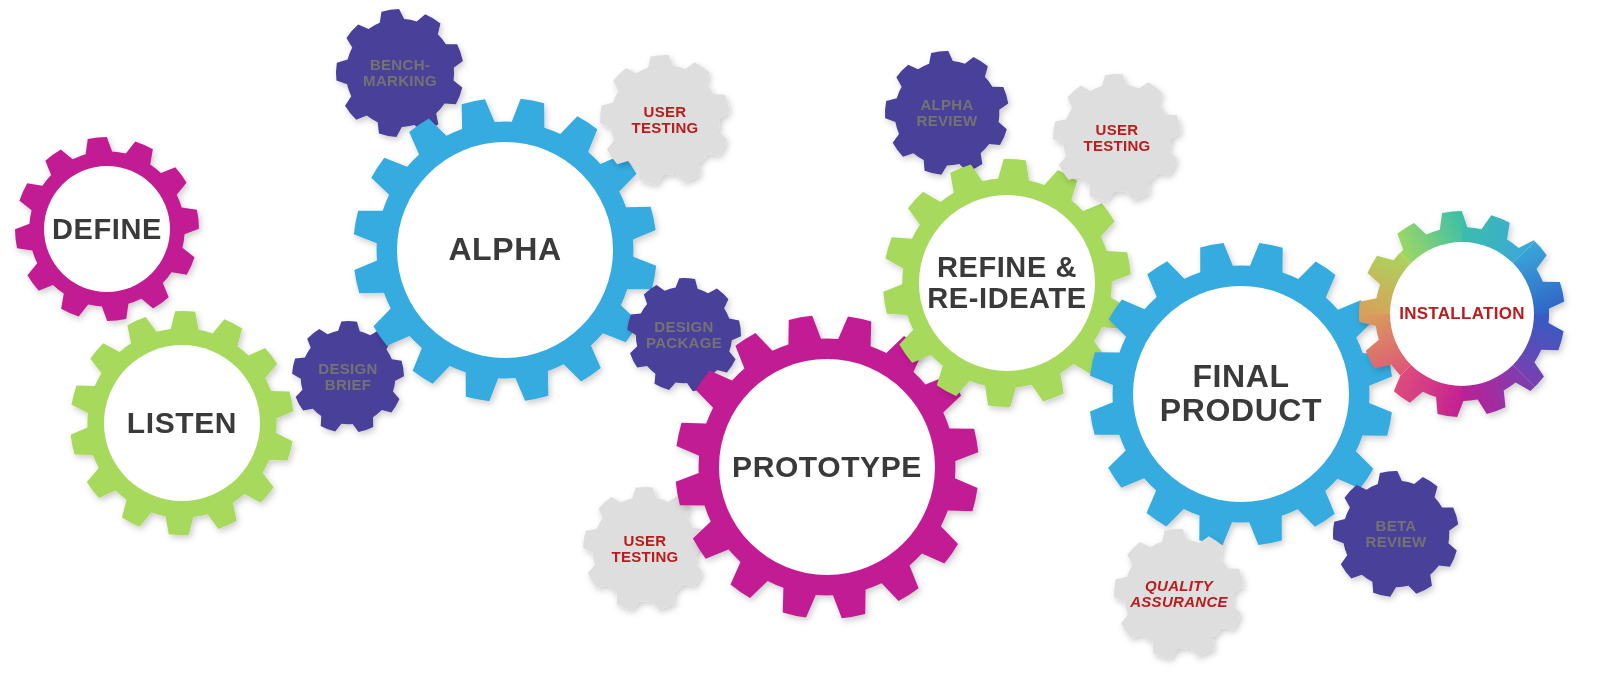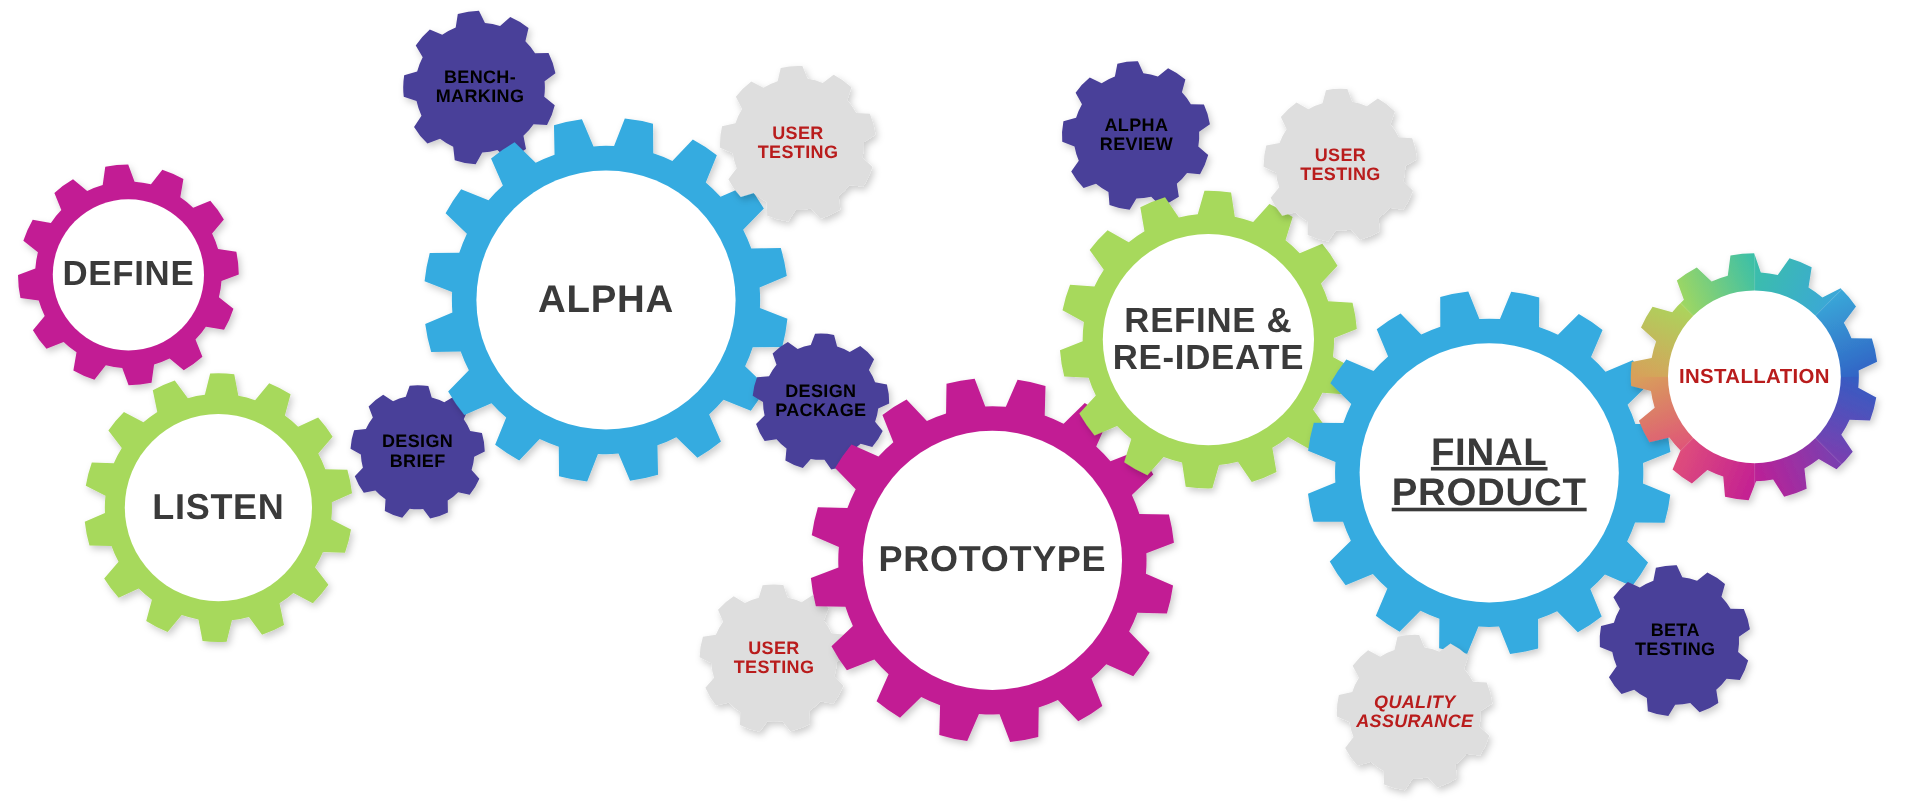--- a/index.html
+++ b/index.html
@@ -33,21 +33,21 @@
     font-weight: bold;
     letter-spacing: 0.4px;
   }
   .label-major {
     color: #3a3a3a;
     font-size: 30px;
     line-height: 1.06;
     letter-spacing: 0.6px;
   }
   .label-small-light {
-    color: #000000;
+    color: #737373;
     font-size: 15px;
     line-height: 1.08;
     letter-spacing: 0.3px;
   }
   .label-small-dark {
     color: #b91c1c;
     font-size: 15px;
     line-height: 1.08;
     letter-spacing: 0.3px;
   }
@@ -193,21 +193,21 @@
 PACKAGE</div>
       <div class="gear-label label-small-dark" style="left: 645px; top: 549px; font-size: 15px;">USER
 TESTING</div>
       <div class="gear-label label-major" style="left: 827px; top: 467px; font-size: 30px;">PROTOTYPE</div>
       <div class="gear-label label-small-light" style="left: 947px; top: 113px; font-size: 15px;">ALPHA
 REVIEW</div>
       <div class="gear-label label-major" style="left: 1007px; top: 283px; font-size: 29px;">REFINE &amp;
 RE-IDEATE</div>
       <div class="gear-label label-small-dark" style="left: 1117px; top: 138px; font-size: 15px;">USER
 TESTING</div>
-      <div class="gear-label label-major" style="left: 1241px; top: 394px; font-size: 32px; text-decoration: underline;">FINAL
+      <div class="gear-label label-major" style="left: 1241px; top: 394px; font-size: 32px;">FINAL
 PRODUCT</div>
       <div class="gear-label label-small-dark" style="left: 1179px; top: 594px; font-size: 15px; font-style: italic;">QUALITY
 ASSURANCE</div>
       <div class="gear-label label-small-light" style="left: 1396px; top: 534px; font-size: 15px;">BETA
-TESTING</div>
+REVIEW</div>
       <div class="gear-label label-install" style="left: 1462px; top: 314px; font-size: 17px;">INSTALLATION</div>
     </div>
 </div>
 
 </body></html>

